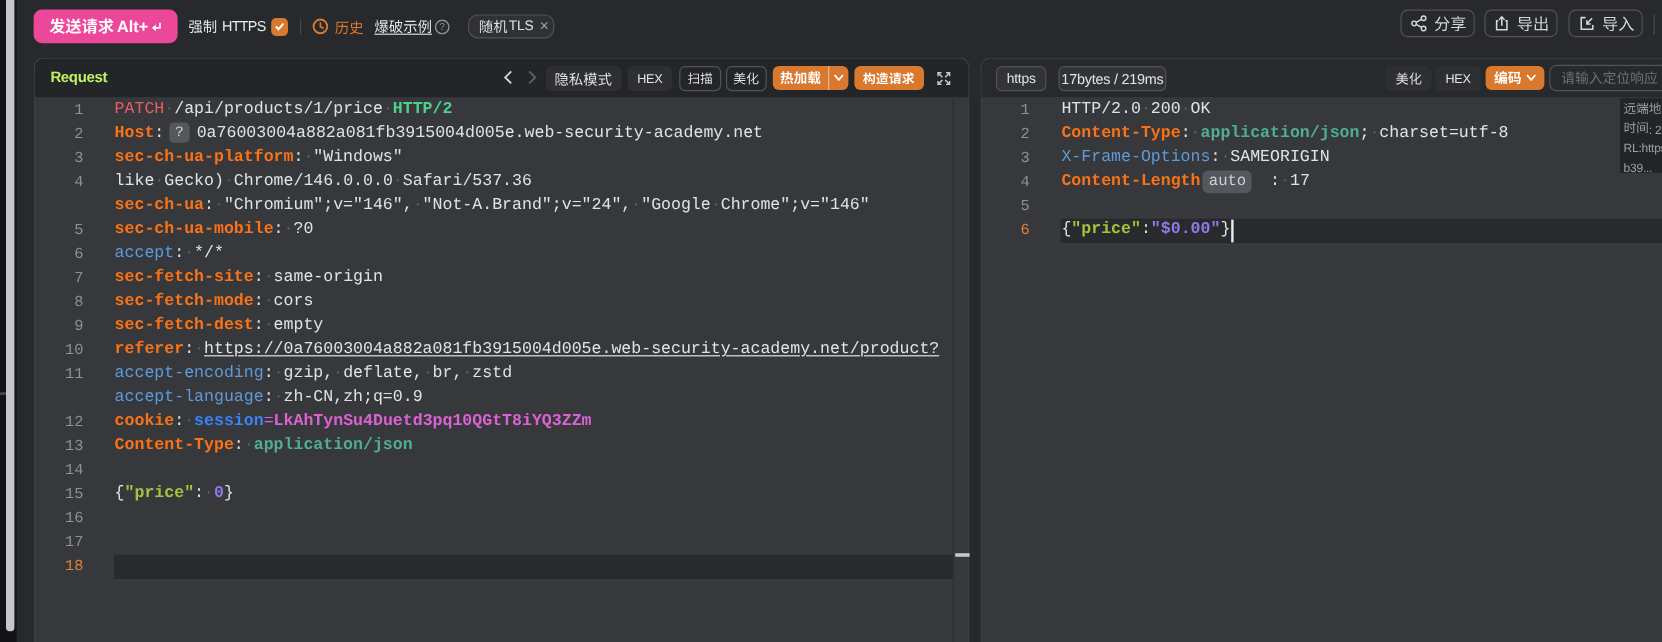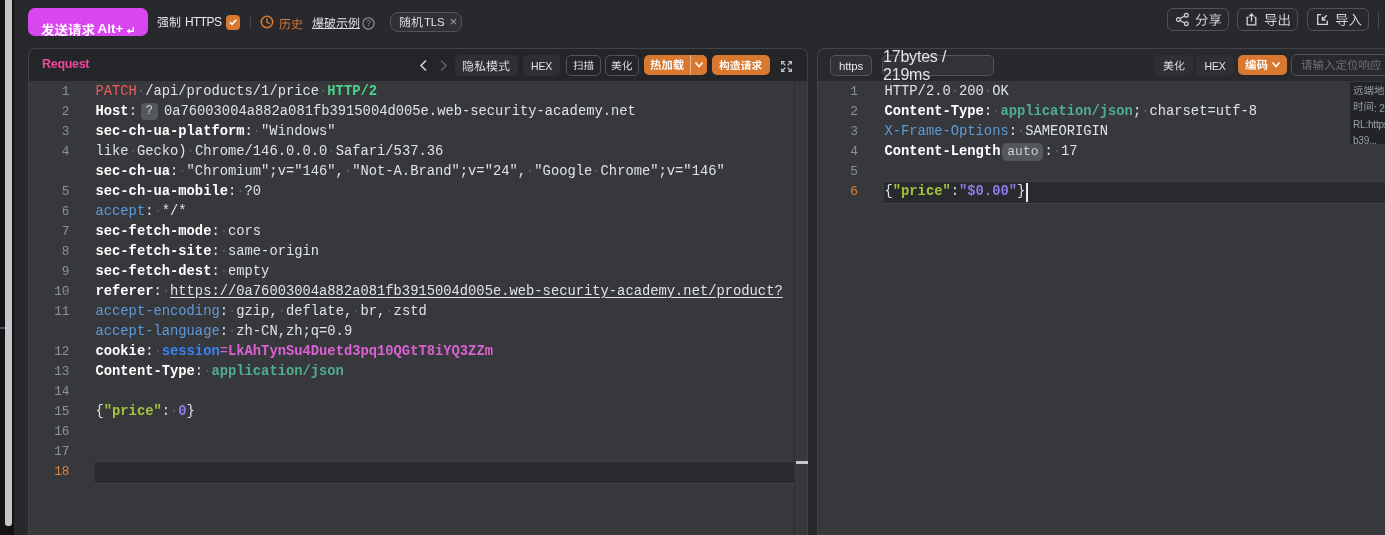--- a/index.html
+++ b/index.html
@@ -1,20 +1,20 @@
 <!DOCTYPE html>
 <html><head><meta charset="utf-8"><style>
 *{margin:0;padding:0;box-sizing:border-box}
 html,body{width:1385px;height:535px;overflow:hidden}
 body{background:#28292c;font-family:"Liberation Sans",sans-serif;position:relative}
 .abs{position:absolute}
 #strip{left:0;top:0;width:13.5px;height:535px;background:#141417}
 #thumb{left:5px;top:0;width:6.5px;height:526px;background:#c6c7c9;border-radius:0 0 3px 3px}
 #stripline{left:0;top:327px;width:5px;height:2px;background:#45515f}
-.btn-orange{background:#d946ef;color:#fff;display:flex;align-items:flex-end;justify-content:center}
+.btn-orange{background:#ec4899;color:#fff;display:flex;align-items:center;justify-content:center}
 #sendbtn{left:28px;top:8px;width:120px;height:28px;border-radius:7px;font-size:13.5px;font-weight:bold}
 #forcehttps{left:157px;top:15px;display:flex;align-items:center;gap:4px}
 #forcehttps .lat{font-size:12px;letter-spacing:-0.6px;color:#e8eaed}
 #cbx{left:225.5px;top:15px;width:14.5px;height:14.5px;background:#d9782f;border-radius:4px;display:flex;align-items:center;justify-content:center}
 #div1{left:250px;top:16px;width:1px;height:13px;background:#47484c}
 #clock{left:260px;top:15px}
 #lishi{left:279px;top:16px}
 #baopo{left:312px;top:15px;height:14px;border-bottom:1px solid #d8dadd;padding-bottom:1px}
 #qicon{left:361.5px;top:15.5px}
 #tag-tls{left:390px;top:12px;width:72px;height:20px;border:1px solid #515358;border-radius:8px;background:rgba(255,255,255,0.04);display:flex;align-items:center;padding-left:8px}
@@ -24,33 +24,33 @@
 #share{left:1167px;width:62px}
 #export{left:1237px;width:61px}
 #import{left:1307px;width:62px}
 #div2{left:1378px;top:12px;width:1px;height:17px;background:#4a4b4f}
 .panel{background:#36383c;border:1px solid #424348;border-bottom:none;border-radius:8px 8px 0 0;top:47.5px;height:488px}
 #lpanel{left:28px;width:780px}
 #rpanel{left:817px;width:600px}
 .phead{position:absolute;left:0;top:0;right:0;height:32px;border-radius:7px 7px 0 0}
 #lpanel .phead{background:#242528}
 #rpanel .phead{background:#28292c}
-#reqtitle{left:42px;top:57px;font-size:12.5px;letter-spacing:-0.3px;font-weight:bold;color:#ec4899}
+#reqtitle{left:42px;top:57px;font-size:12.5px;letter-spacing:-0.3px;font-weight:bold;color:#bef264}
 .hbtn{height:21px;border-radius:5px;display:flex;align-items:center;justify-content:center;font-size:12px;color:#e2e4e8;top:55px}
 .hbtn.fill{background:#2e2f33}
 .hbtn.line{border:1px solid #515358;background:transparent}
 .hbtn.orange{background:#d9782f;color:#fff;height:20px}
 .gutter{font-family:"Liberation Mono",monospace;font-size:12.8px;line-height:20px;color:#8b9099;text-align:right;top:82px}
 .gutter div{height:20px}
 .code{top:82px}
 .code>div{height:20px;font-family:"Liberation Mono",monospace;font-size:13.8px;line-height:20px;color:#dfe2e7;white-space:pre}
 .code i{font-style:normal;color:#5a5f66}
 .code .red{color:#ea5e5e;font-weight:normal}
 .code .grn{color:#4ed18a;font-weight:bold}
-.code .blu{color:#ffffff}
+.code .blu{color:#f97316}
 .code .blu2{color:#5e9ad8}
 .code .teal{color:#4fae8e}
 .code .org{color:#3b82f6}
 .code .mag{color:#dc61d3}
 .code .key{color:#a2c43c;font-weight:bold}
 .code .num{color:#8f7be8;font-weight:bold}
 .code u{text-decoration:underline;text-underline-offset:2px}
 .badge{display:inline-block;background:#54575c;border-radius:4px;color:#ccd0d6;font-family:"Liberation Mono",monospace;font-size:12px;line-height:17px;text-align:center;vertical-align:1px}
 .curline{background:#292a2d;border-top:1px solid #3e4045;border-bottom:1px solid #45464c}
 #onum,#onum2{color:#e0813c}
@@ -256,21 +256,21 @@
       <path d="M11.1 1.9 L7.7 5.3"></path>
       <path d="M1.7 8.4 V11.3 H4.6"></path>
       <path d="M1.9 11.1 L5.3 7.7"></path>
       <path d="M11.3 8.4 V11.3 H8.4"></path>
       <path d="M11.1 11.1 L7.7 7.7"></path>
     </svg></div>
 <div id="rpanel" class="abs panel">
     <div class="phead"></div>
   </div>
 <div class="abs hbtn line" style="left:830px;width:42px;background:#323338;font-size:11.5px;letter-spacing:-0.2px">https</div>
-<div class="abs hbtn line" style="left:882px;width:112px;background:#323338;font-size:16px;letter-spacing:-0.2px">17bytes / 219ms</div>
+<div class="abs hbtn line" style="left:882px;width:90px;background:#323338;font-size:12px;letter-spacing:-0.2px">17bytes / 219ms</div>
 <div class="abs hbtn fill" style="left:1154px;width:39px">
     <svg width="22" height="11" viewBox="0 0 2000 1000" fill="#e2e4e8" style="">
       <use href="#g25" x="0"></use>
       <use href="#g26" x="1000"></use>
     </svg>
   </div>
 <div class="abs hbtn fill" style="left:1196px;width:38px;font-size:10.5px;letter-spacing:-0.2px">HEX</div>
 <div class="abs hbtn orange" style="left:1238px;width:49px">
     <svg width="23" height="11.5" viewBox="0 0 2000 1000" fill="#fff" style="">
       <use href="#m32" x="0"></use>
@@ -317,22 +317,22 @@
     <div id="onum">18</div>
   </div>
 <div class="abs code" style="left:95.5px">
     <div><span class="red">PATCH</span><i>·</i>/api/products/1/price<i>·</i><span class="grn">HTTP/2</span></div>
     <div><b class="blu">Host</b>:<span class="badge" style="width:17px;margin:0 6px 0 4px">?</span>0a76003004a882a081fb3915004d005e.web-security-academy.net</div>
     <div><b class="blu">sec-ch-ua-platform</b>:<i>·</i>"Windows"</div>
     <div>like<i>·</i>Gecko)<i>·</i>Chrome/146.0.0.0<i>·</i>Safari/537.36</div>
     <div><b class="blu">sec-ch-ua</b>:<i>·</i>"Chromium";v="146",<i>·</i>"Not-A.Brand";v="24",<i>·</i>"Google<i>·</i>Chrome";v="146"</div>
     <div><b class="blu">sec-ch-ua-mobile</b>:<i>·</i>?0</div>
     <div><span class="blu2">accept</span>:<i>·</i>*/*</div>
+    <div><b class="blu">sec-fetch-site</b>:<i>·</i>same-origin</div>
     <div><b class="blu">sec-fetch-mode</b>:<i>·</i>cors</div>
-    <div><b class="blu">sec-fetch-site</b>:<i>·</i>same-origin</div>
     <div><b class="blu">sec-fetch-dest</b>:<i>·</i>empty</div>
     <div><b class="blu">referer</b>:<i>·</i><u>https://0a76003004a882a081fb3915004d005e.web-security-academy.net/product?</u></div>
     <div><span class="blu2">accept-encoding</span>:<i>·</i>gzip,<i>·</i>deflate,<i>·</i>br,<i>·</i>zstd</div>
     <div><span class="blu2">accept-language</span>:<i>·</i>zh-CN,zh;q=0.9</div>
     <div><b class="blu">cookie</b>:<i>·</i><b class="org">session</b><span class="mag">=<b>LkAhTynSu4Duetd3pq10QGtT8iYQ3ZZm</b></span></div>
     <div><b class="blu">Content-Type</b>:<i>·</i><b class="teal">application/json</b></div>
     <div>&nbsp;</div>
     <div>{<span class="key">"price"</span>:<i>·</i><b class="num">0</b>}</div>
   </div>
 <div class="abs" style="left:794px;top:80px;width:1px;height:455px;background:#2d2e32"></div>
@@ -343,21 +343,21 @@
     <div>2</div>
     <div>3</div>
     <div>4</div>
     <div>5</div>
     <div id="onum2">6</div>
   </div>
 <div class="abs code" style="left:884.5px">
     <div>HTTP/2.0<i>·</i>200<i>·</i>OK</div>
     <div><b class="blu">Content-Type</b>:<i>·</i><b class="teal">application/json</b>;<i>·</i>charset=utf-8</div>
     <div><span class="blu2">X-Frame-Options</span>:<i>·</i>SAMEORIGIN</div>
-    <div><b class="blu">Content-Length</b><span class="badge" style="width:41px;font-size:13px;line-height:18.5px;border-radius:5px;margin:0 1px 0 2px;vertical-align:0.5px">auto</span>:<i>·</i>17</div>
+    <div><b class="blu">Content-Length</b><span class="badge" style="width:41px;font-size:13px;line-height:18.5px;border-radius:5px;margin:0 15px 0 2px;vertical-align:0.5px">auto</span>:<i>·</i>17</div>
     <div>&nbsp;</div>
     <div>{<span class="key">"price"</span>:<b class="num">"$0.00"</b>}</div>
   </div>
 <div class="abs" style="left:1025.5px;top:182.5px;width:2px;height:19px;background:#e8eaed"></div>
 <div class="abs" style="left:1350px;top:82px;width:80px;height:62px;background:#232428;padding:2.5px 0 0 3px;font-size:10px;letter-spacing:-0.2px;line-height:16px;color:#9aa0a8">
     <div style="height:16px"><svg width="42" height="10.5" viewBox="0 0 4000 1000" fill="#9aa0a8" style="">
         <use href="#g39" x="0"></use>
         <use href="#g40" x="1000"></use>
         <use href="#g41" x="2000"></use>
         <use href="#g42" x="3000"></use>

